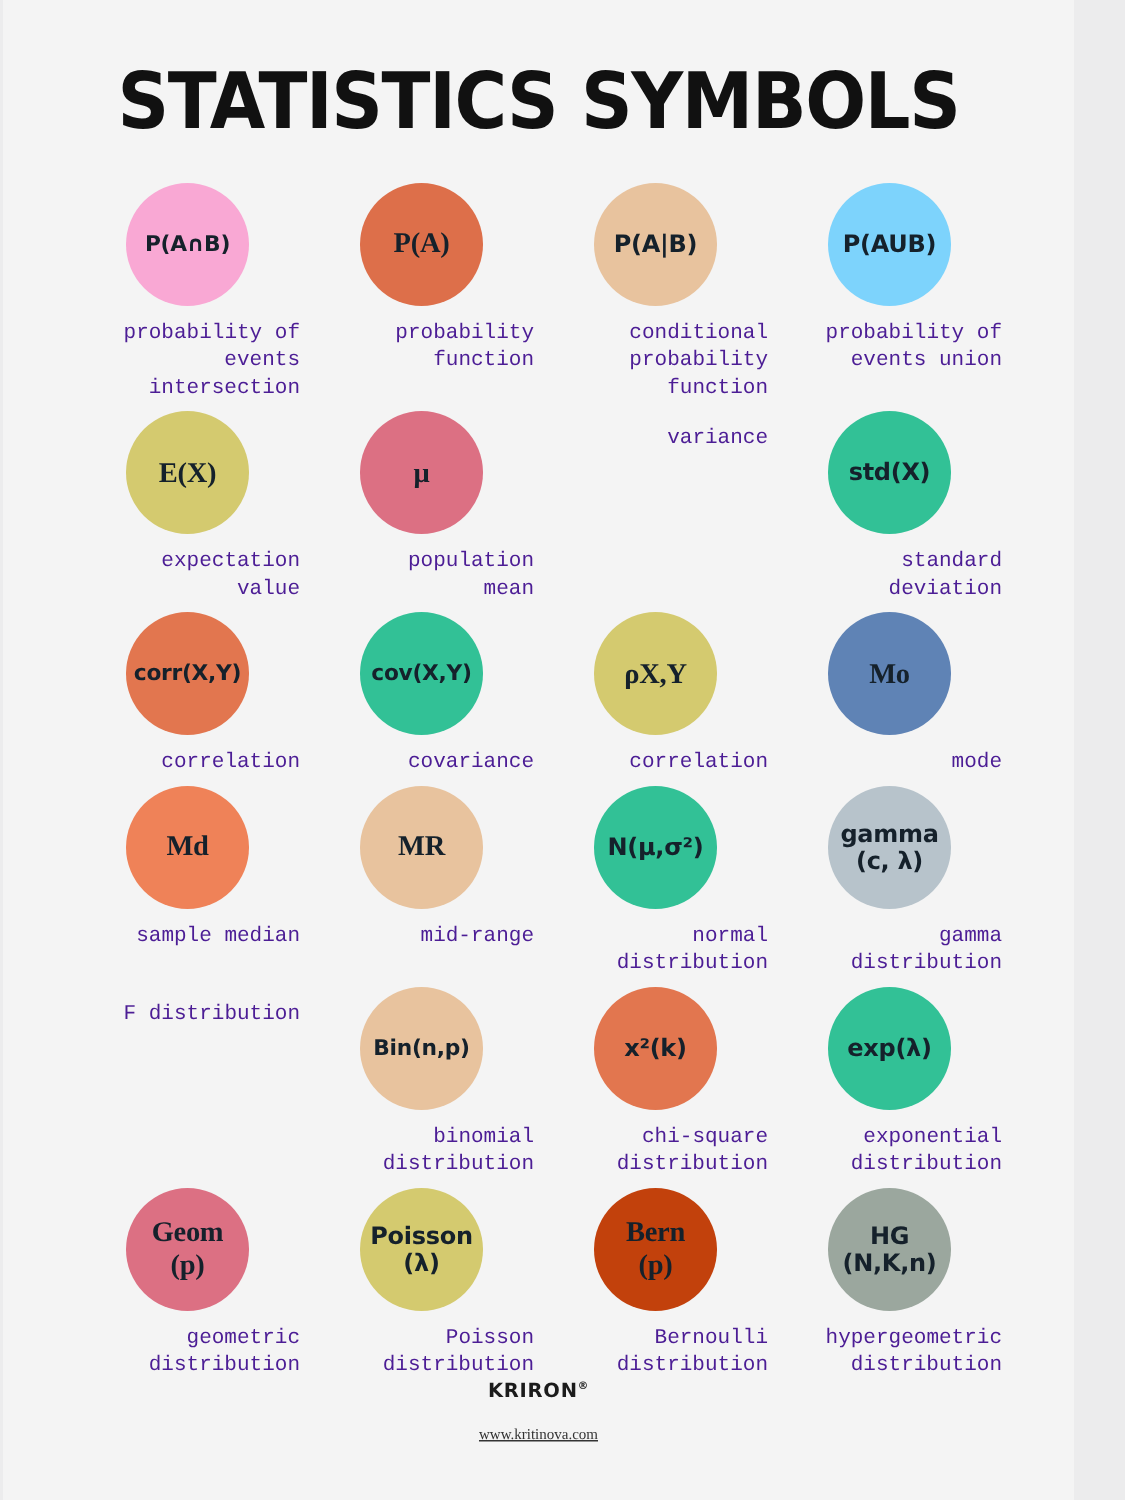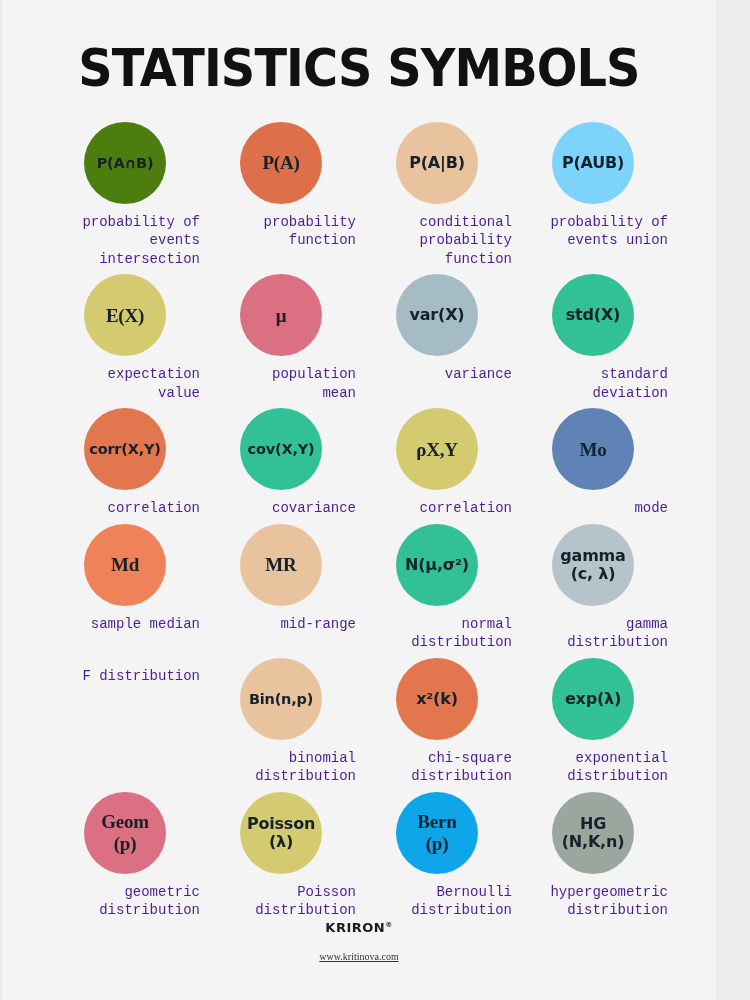--- a/index.html
+++ b/index.html
@@ -110,21 +110,21 @@
 </head>
 <body>
 
 <div id="poster">
 
   <div id="title">STATISTICS SYMBOLS</div>
 
   <div class="grid" id="grid">
       <div class="row">
         <div class="cell">
-          <div class="bubble small" style="background: #4d7c0f;">P(A∩B)</div>
+          <div class="bubble small" style="background: #f9a8d4;">P(A∩B)</div>
           <div class="caption">probability of
 events intersection</div>
         </div>
         <div class="cell">
           <div class="bubble big" style="background: rgb(221, 111, 74);">P(A)</div>
           <div class="caption">probability
 function</div>
         </div>
         <div class="cell">
           <div class="bubble" style="background: rgb(232, 195, 158);">P(A|B)</div>
@@ -142,21 +142,20 @@
           <div class="bubble big" style="background: rgb(212, 202, 111);">E(X)</div>
           <div class="caption">expectation
 value</div>
         </div>
         <div class="cell">
           <div class="bubble big" style="background: rgb(220, 112, 131);">μ</div>
           <div class="caption">population
 mean</div>
         </div>
         <div class="cell">
-          <div class="bubble" style="background: rgb(166, 188, 197);">var(X)</div>
           <div class="caption">variance</div>
         </div>
         <div class="cell">
           <div class="bubble" style="background: rgb(50, 193, 150);">std(X)</div>
           <div class="caption">standard
 deviation</div>
         </div>
       </div>
       <div class="row">
         <div class="cell">
@@ -224,21 +223,21 @@
           <div class="caption">geometric
 distribution</div>
         </div>
         <div class="cell">
           <div class="bubble" style="background: rgb(212, 202, 111);">Poisson
 (λ)</div>
           <div class="caption">Poisson
 distribution</div>
         </div>
         <div class="cell">
-          <div class="bubble big" style="background: #0ea5e9;">Bern
+          <div class="bubble big" style="background: #c2410c;">Bern
 (p)</div>
           <div class="caption">Bernoulli
 distribution</div>
         </div>
         <div class="cell">
           <div class="bubble" style="background: rgb(155, 167, 158);">HG
 (N,K,n)</div>
           <div class="caption">hypergeometric
 distribution</div>
         </div>

